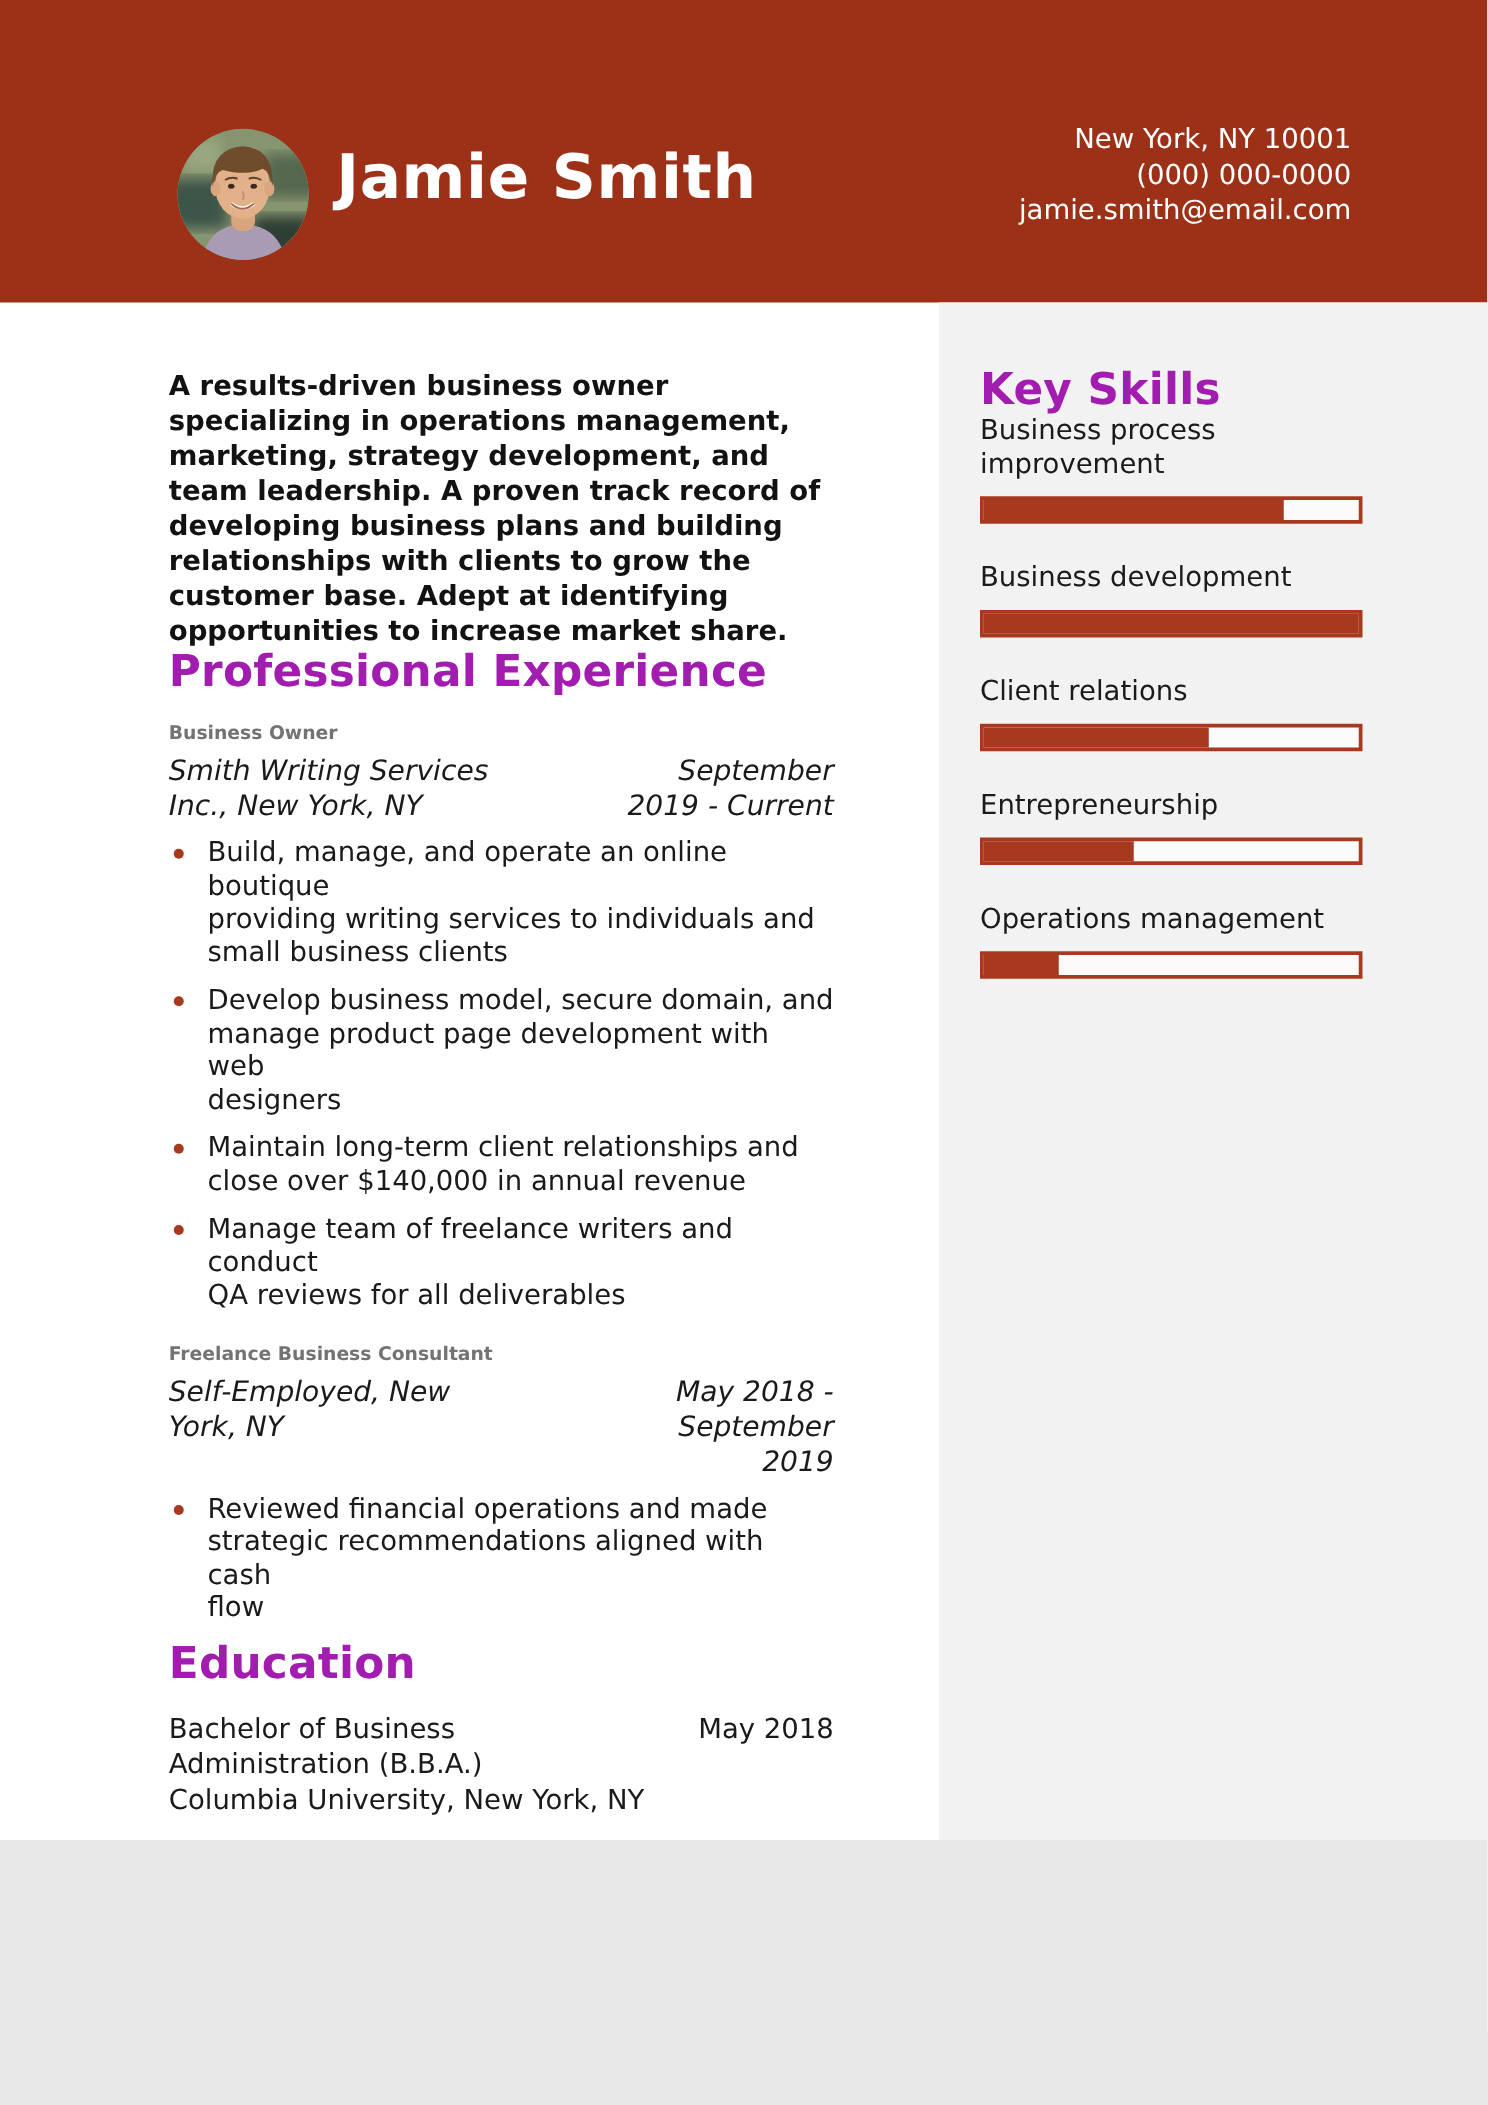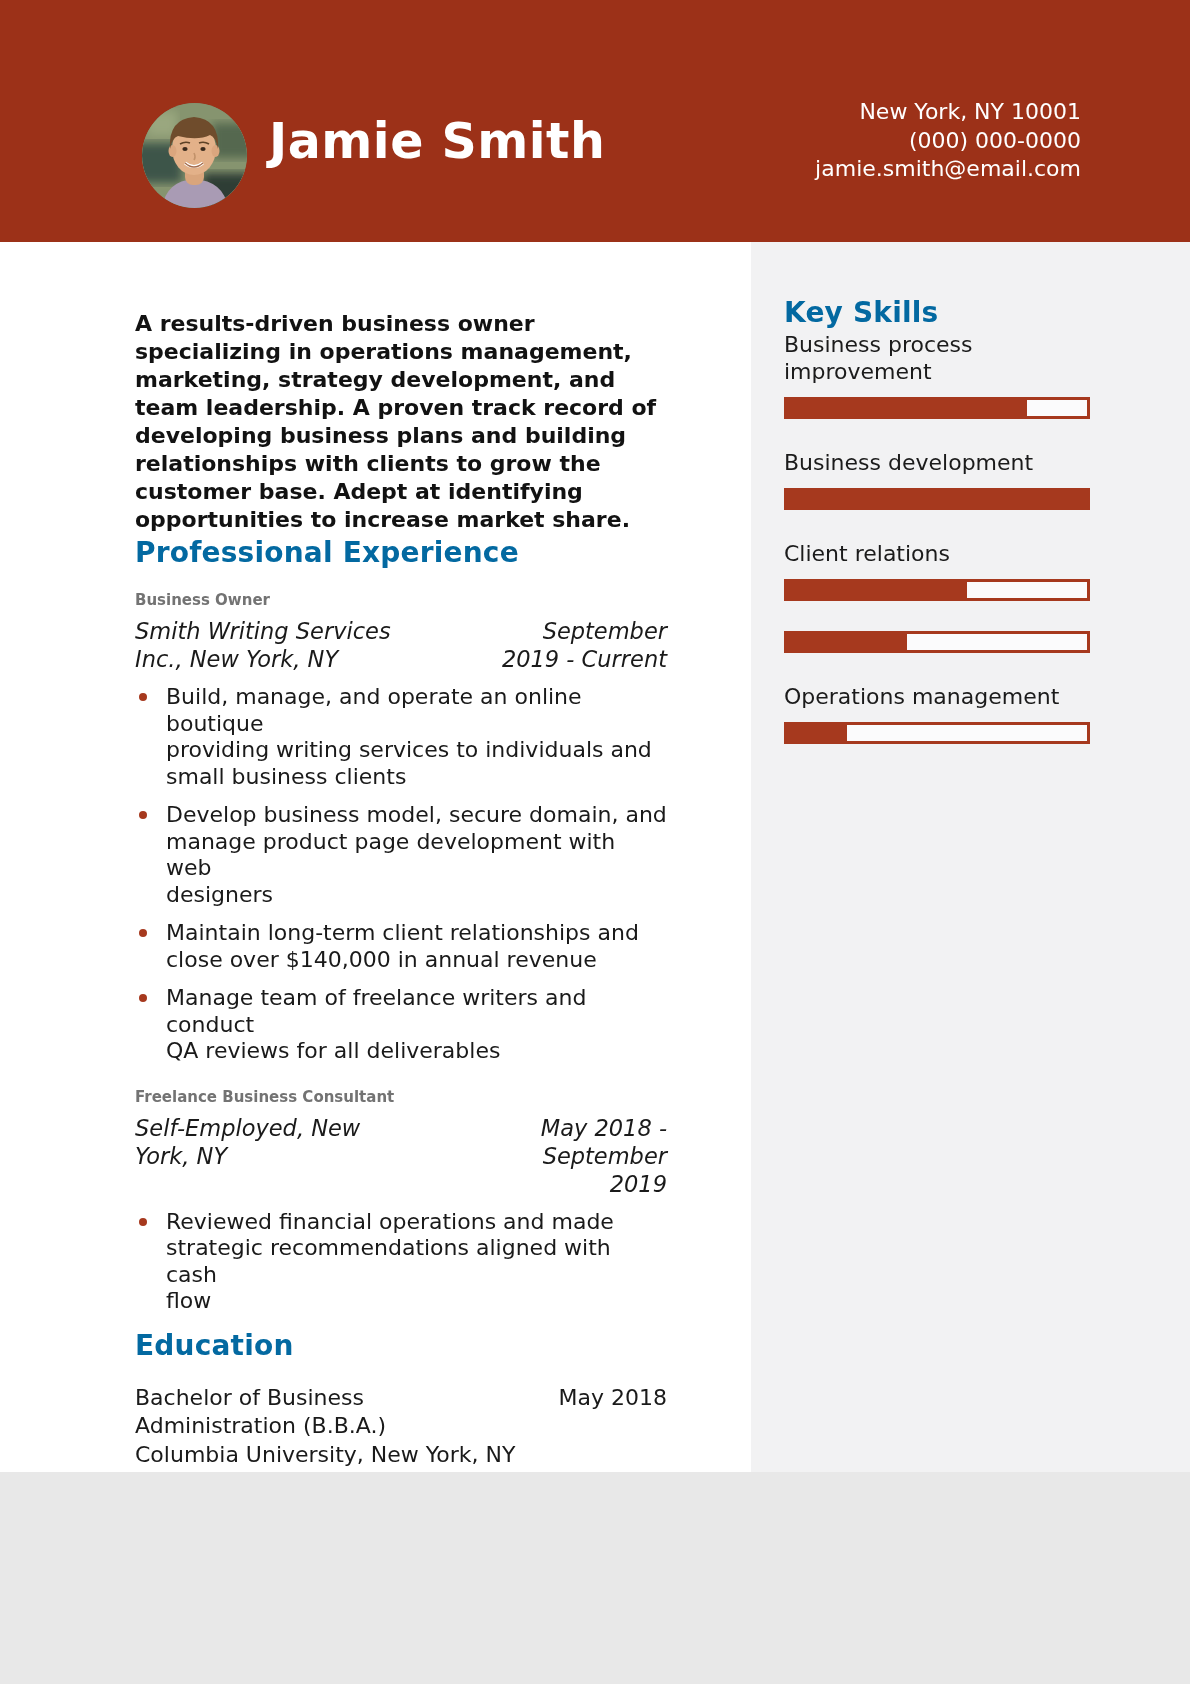--- a/index.html
+++ b/index.html
@@ -21,28 +21,28 @@
     position:absolute; left:269px; top:113px; margin:0;
     font-size:49px; font-weight:700; color:#ffffff; letter-spacing:0.5px;
     white-space:nowrap;
   }
   .contact {
     position:absolute; right:109px; top:98px; text-align:right;
     color:#ffffff; font-size:22px; line-height:28.5px;
   }
 
   
-  .main { position:absolute; left:135px; top:240px; width:532px; }
+  .main { position:absolute; left:135px; top:226px; width:532px; }
   .sidebar {
     position:absolute; left:751px; top:242px; width:439px; height:1442px;
     background:#F2F2F3; box-sizing:border-box; padding:52px 100px 0 33px;
   }
 
   h2.section-title {
-    margin:0; font-size:28px; line-height:37px; font-weight:700; color:#0369a1;
+    margin:0; font-size:35px; line-height:37px; font-weight:700; color:#a21caf;
     letter-spacing:0.2px;
   }
 
   
   .summary {
     margin:70px 0 0; font-size:22px; line-height:28px; font-weight:700;
     color:#121212; white-space:pre-line;
   }
   .experience-title { margin-top:34px; }
   .job-title { margin:14px 0 0; font-size:15px; line-height:30px; font-weight:700; color:#737373; }
@@ -214,20 +214,21 @@
             <div class="skill-fill" style="width: 100%;"></div>
           </div>
         </div>
         <div class="skill">
           <div class="skill-label">Client relations</div>
           <div class="skill-bar">
             <div class="skill-fill" style="width: 60%;"></div>
           </div>
         </div>
         <div class="skill">
+          <div class="skill-label">Entrepreneurship</div>
           <div class="skill-bar">
             <div class="skill-fill" style="width: 40%;"></div>
           </div>
         </div>
         <div class="skill">
           <div class="skill-label">Operations management</div>
           <div class="skill-bar">
             <div class="skill-fill" style="width: 20%;"></div>
           </div>
         </div>

